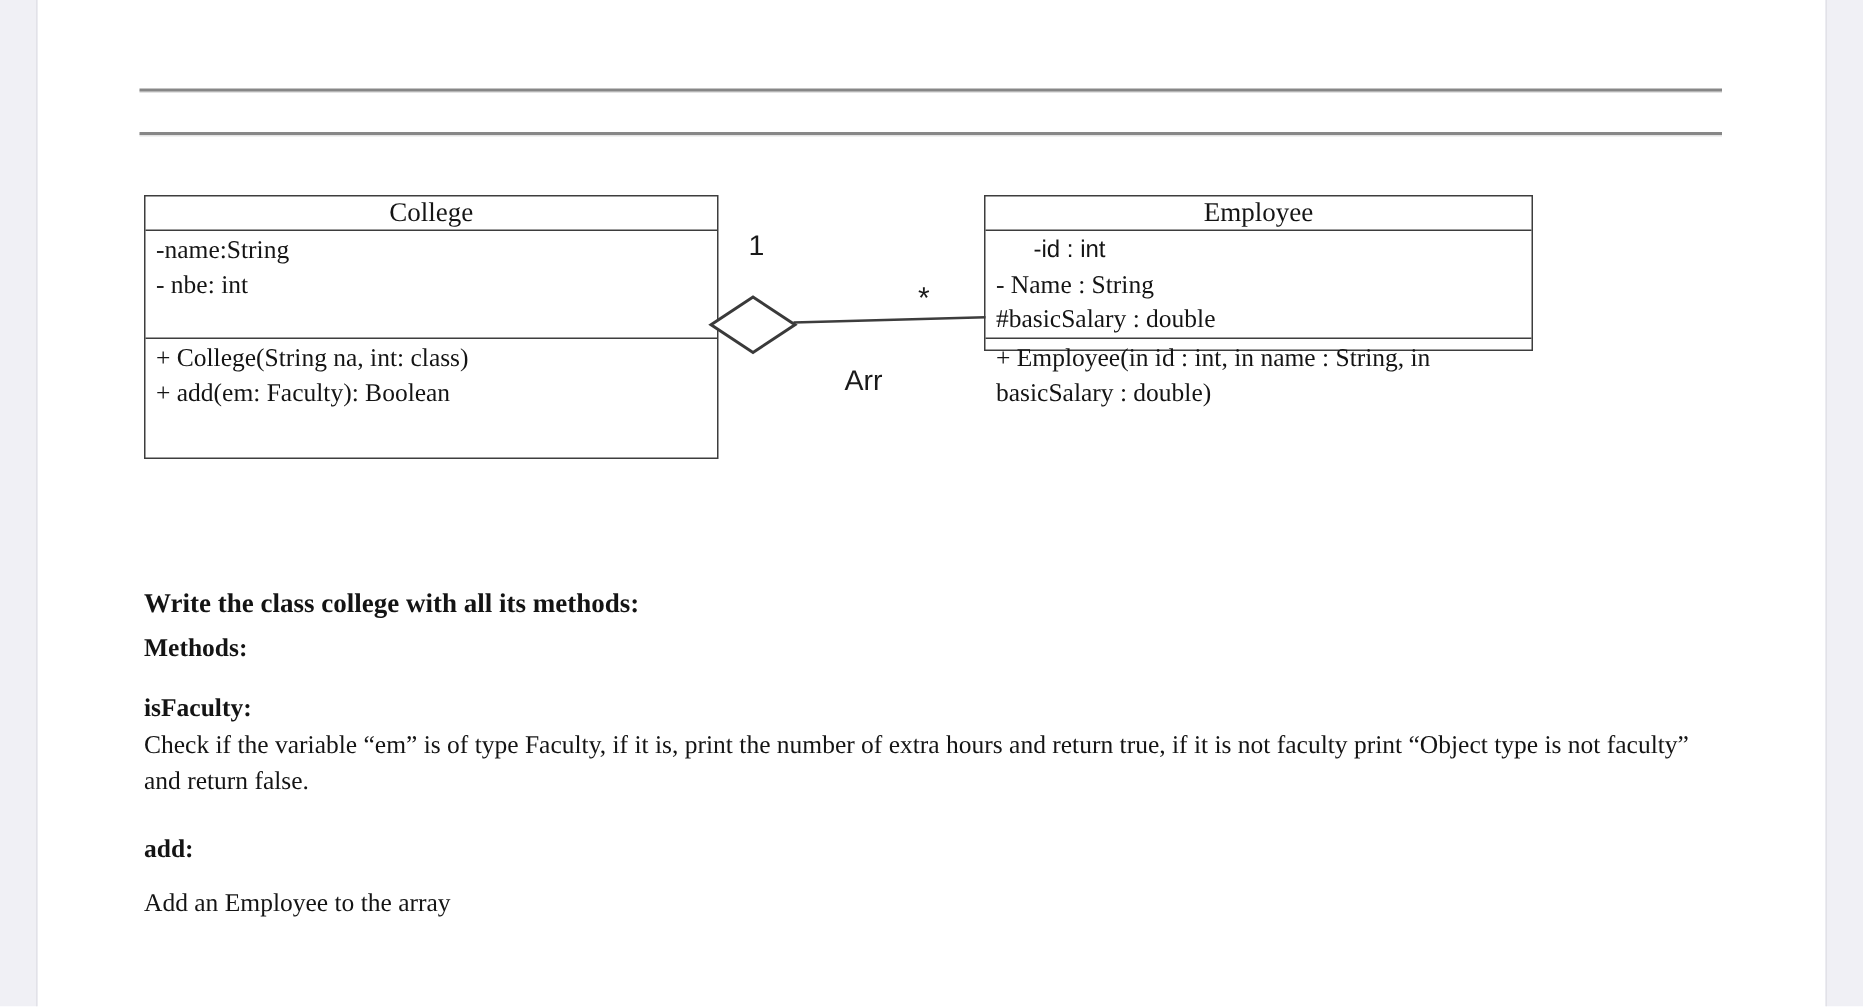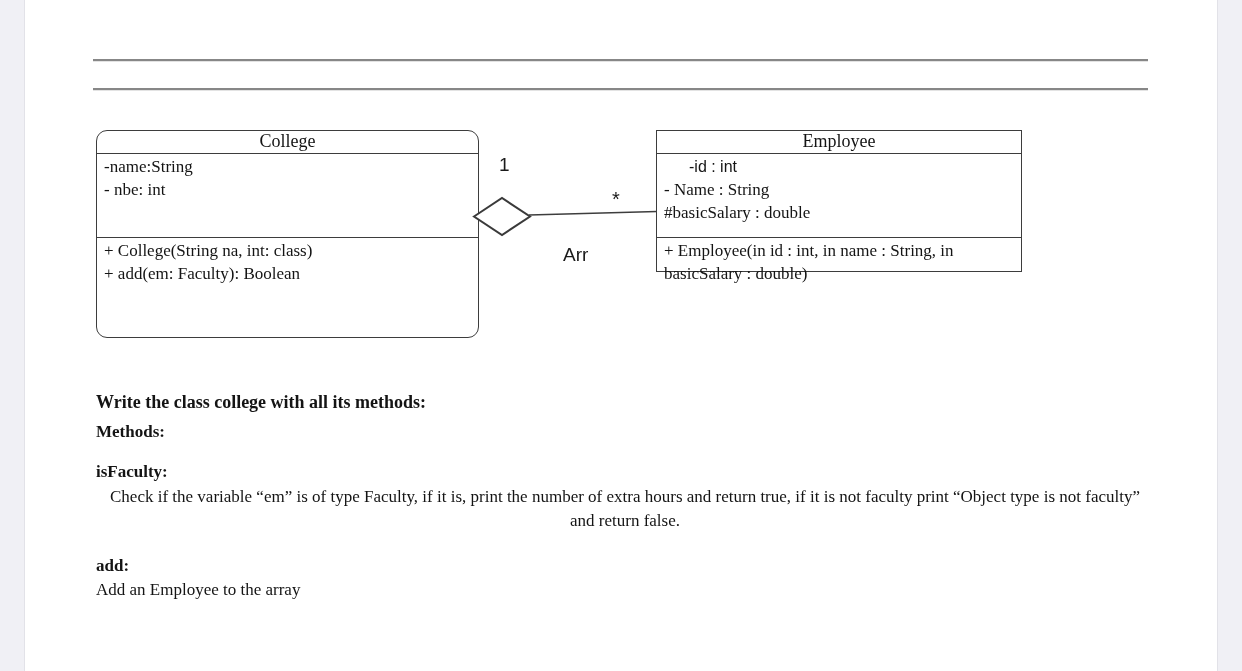--- a/index.html
+++ b/index.html
@@ -12,43 +12,43 @@
   .margin-strip.right{right:0;border-left:1px solid #e2e2e8;}
   .hrule{position:absolute;left:93px;width:1055px;height:2px;background:#878787;box-shadow:0 1px 0 #e3e3e3;}
   .hr1{top:59px;}
   .hr2{top:88px;}
 
   
   .uml-box{
     position:absolute;background:#fff;border:1.5px solid #3d3d3d;
     box-sizing:border-box;font-size:17px;line-height:23px;
   }
-  .uml-box.college{left:96px;top:130px;width:383px;height:208px;border-radius:11px;}
-  .uml-box.employee{left:656px;top:130px;width:366px;height:142px;}
+  .uml-box.college{left:96px;top:130px;width:383px;height:176px;}
+  .uml-box.employee{left:656px;top:130px;width:366px;height:104px;}
   .uml-title{height:22px;border-bottom:1.5px solid #3d3d3d;text-align:center;font-size:18px;line-height:21px;}
-  .uml-attrs{height:70px;border-bottom:1.5px solid #3d3d3d;padding:1px 4px 12px 7px;box-sizing:content-box;}
+  .uml-attrs{height:70px;border-bottom:1.5px solid #3d3d3d;padding:1px 4px 0 7px;box-sizing:content-box;}
   .uml-methods{padding:1px 5px 0 7px;}
   .sans-attr{font-family:"Liberation Sans",sans-serif;font-size:16px;margin-left:25px;}
 
   .assoc-svg{position:absolute;left:0;top:0;pointer-events:none;}
 
   .conn-label{position:absolute;font-family:"Liberation Sans",sans-serif;color:#1a1a1a;}
   .mult-one{left:499px;top:154px;font-size:19px;}
   .mult-star{left:612px;top:188px;font-size:20px;}
   .assoc-name{left:563px;top:244px;font-size:19px;}
 
   
-  .txt{position:absolute;left:96px;line-height:24px;font-size:17px;white-space:nowrap;text-align:center;}
+  .txt{position:absolute;left:96px;line-height:24px;font-size:17px;white-space:nowrap;}
   .bold{font-weight:bold;}
   .task-heading{top:390px;font-size:18px;}
   .methods-h{top:420px;}
   .isf-h{top:460px;}
   .para{top:485px;width:1058px;white-space:normal;}
   .add-h{top:554px;}
-  .add-d{top:578px;}
+  .add-d{top:590px;}
 </style>
 </head>
 <body>
 
 <div class="canvas">
 
   <div class="margin-strip left"></div>
   <div class="margin-strip right"></div>
 
   <div class="hrule hr1"></div>

